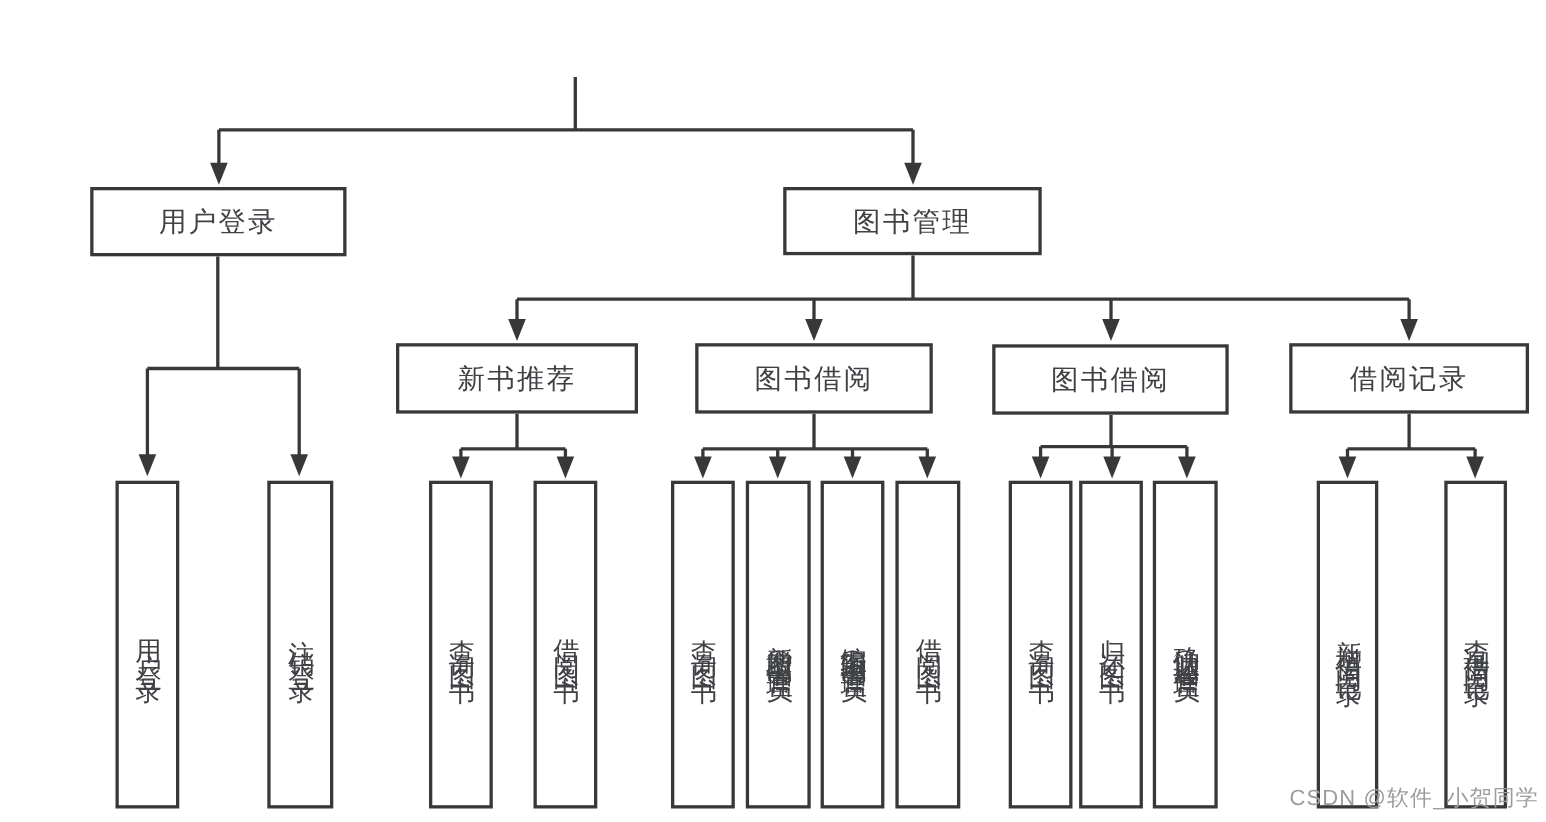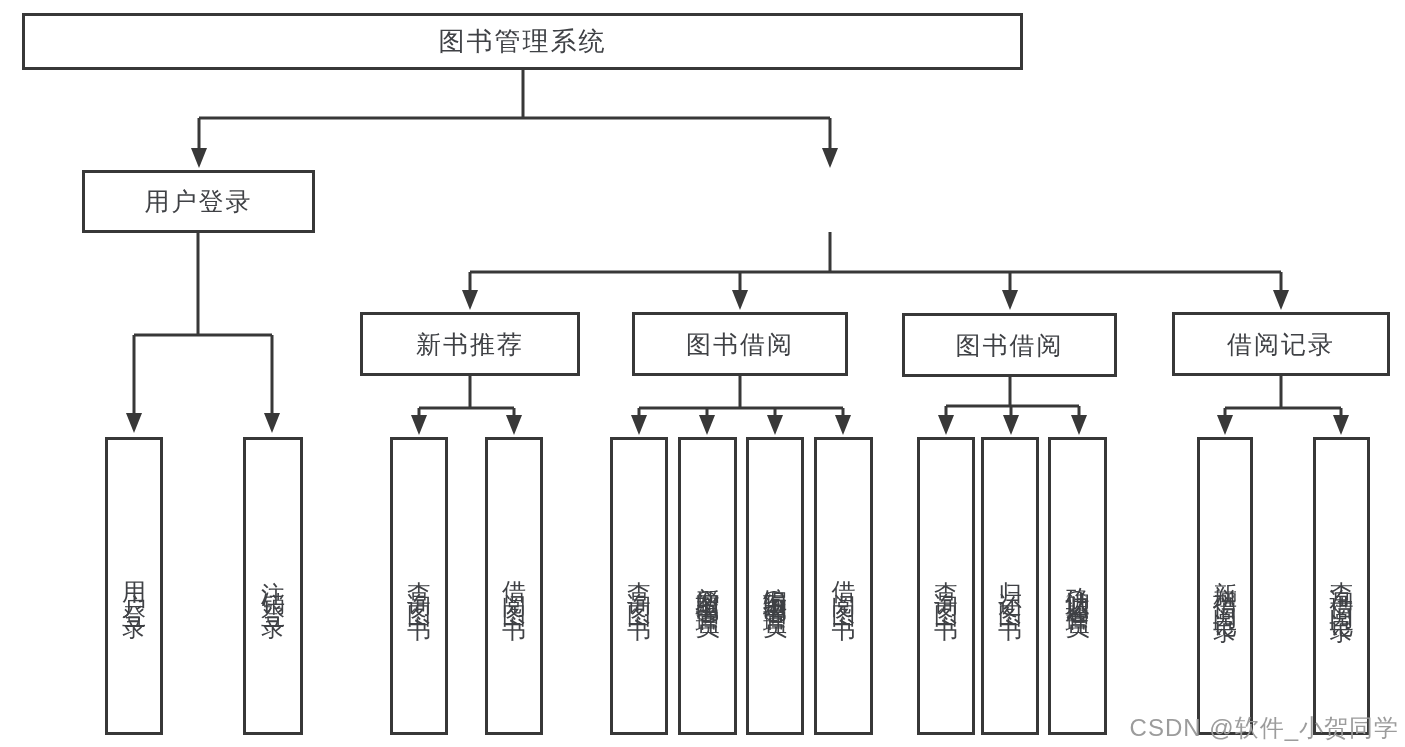--- a/index.html
+++ b/index.html
@@ -35,21 +35,21 @@
     font-size: 24px;
     letter-spacing: 12px;
     line-height: 1;
   }
   .leaf.mid   { letter-spacing: 8px; }
   .leaf.dense { letter-spacing: 4px; }
   .watermark {
     position: absolute;
     right: 6px;
     top: 712px;
-    font-size: 24px;
+    font-size: 20px;
     letter-spacing: 1px;
     color: #9c9c9c;
     z-index: 3;
     white-space: nowrap;
   }
 </style>
 </head>
 <body>
 
 <div id="canvas">
@@ -80,23 +80,23 @@
       <polygon points="767,415 783,415 775,435"></polygon>
       <polygon points="835,415 851,415 843,435"></polygon>
       <polygon points="938,415 954,415 946,435"></polygon>
       <polygon points="1003,415 1019,415 1011,435"></polygon>
       <polygon points="1071,415 1087,415 1079,435"></polygon>
       <polygon points="1217,415 1233,415 1225,435"></polygon>
       <polygon points="1333,415 1349,415 1341,435"></polygon>
     </g>
   </svg>
 
-  <div class="node h-node root-node" style="left:22px; top:13px; width:1001px; height:57px">图书管理系统</div>
 
   <div class="node h-node" style="left:82px; top:170px; width:233px; height:63px">用户登录</div>
+  <div class="node h-node" style="left:712px; top:170px; width:235px; height:62px">图书管理</div>
 
   <div class="node h-node" style="left:632px; top:312px; width:216px; height:64px">图书借阅</div>
   <div class="node h-node" style="left:360px; top:312px; width:220px; height:64px">新书推荐</div>
   <div class="node h-node" style="left:902px; top:313px; width:215px; height:64px">图书借阅</div>
   <div class="node h-node" style="left:1172px; top:312px; width:218px; height:64px">借阅记录</div>
 
   <div class="node leaf" style="left:105px; top:437px; width:58px; height:298px">用户登录</div>
   <div class="node leaf" style="left:243px; top:437px; width:60px; height:298px">注销登录</div>
 
   <div class="node leaf" style="left:390px; top:437px; width:58px; height:298px">查询图书</div>

